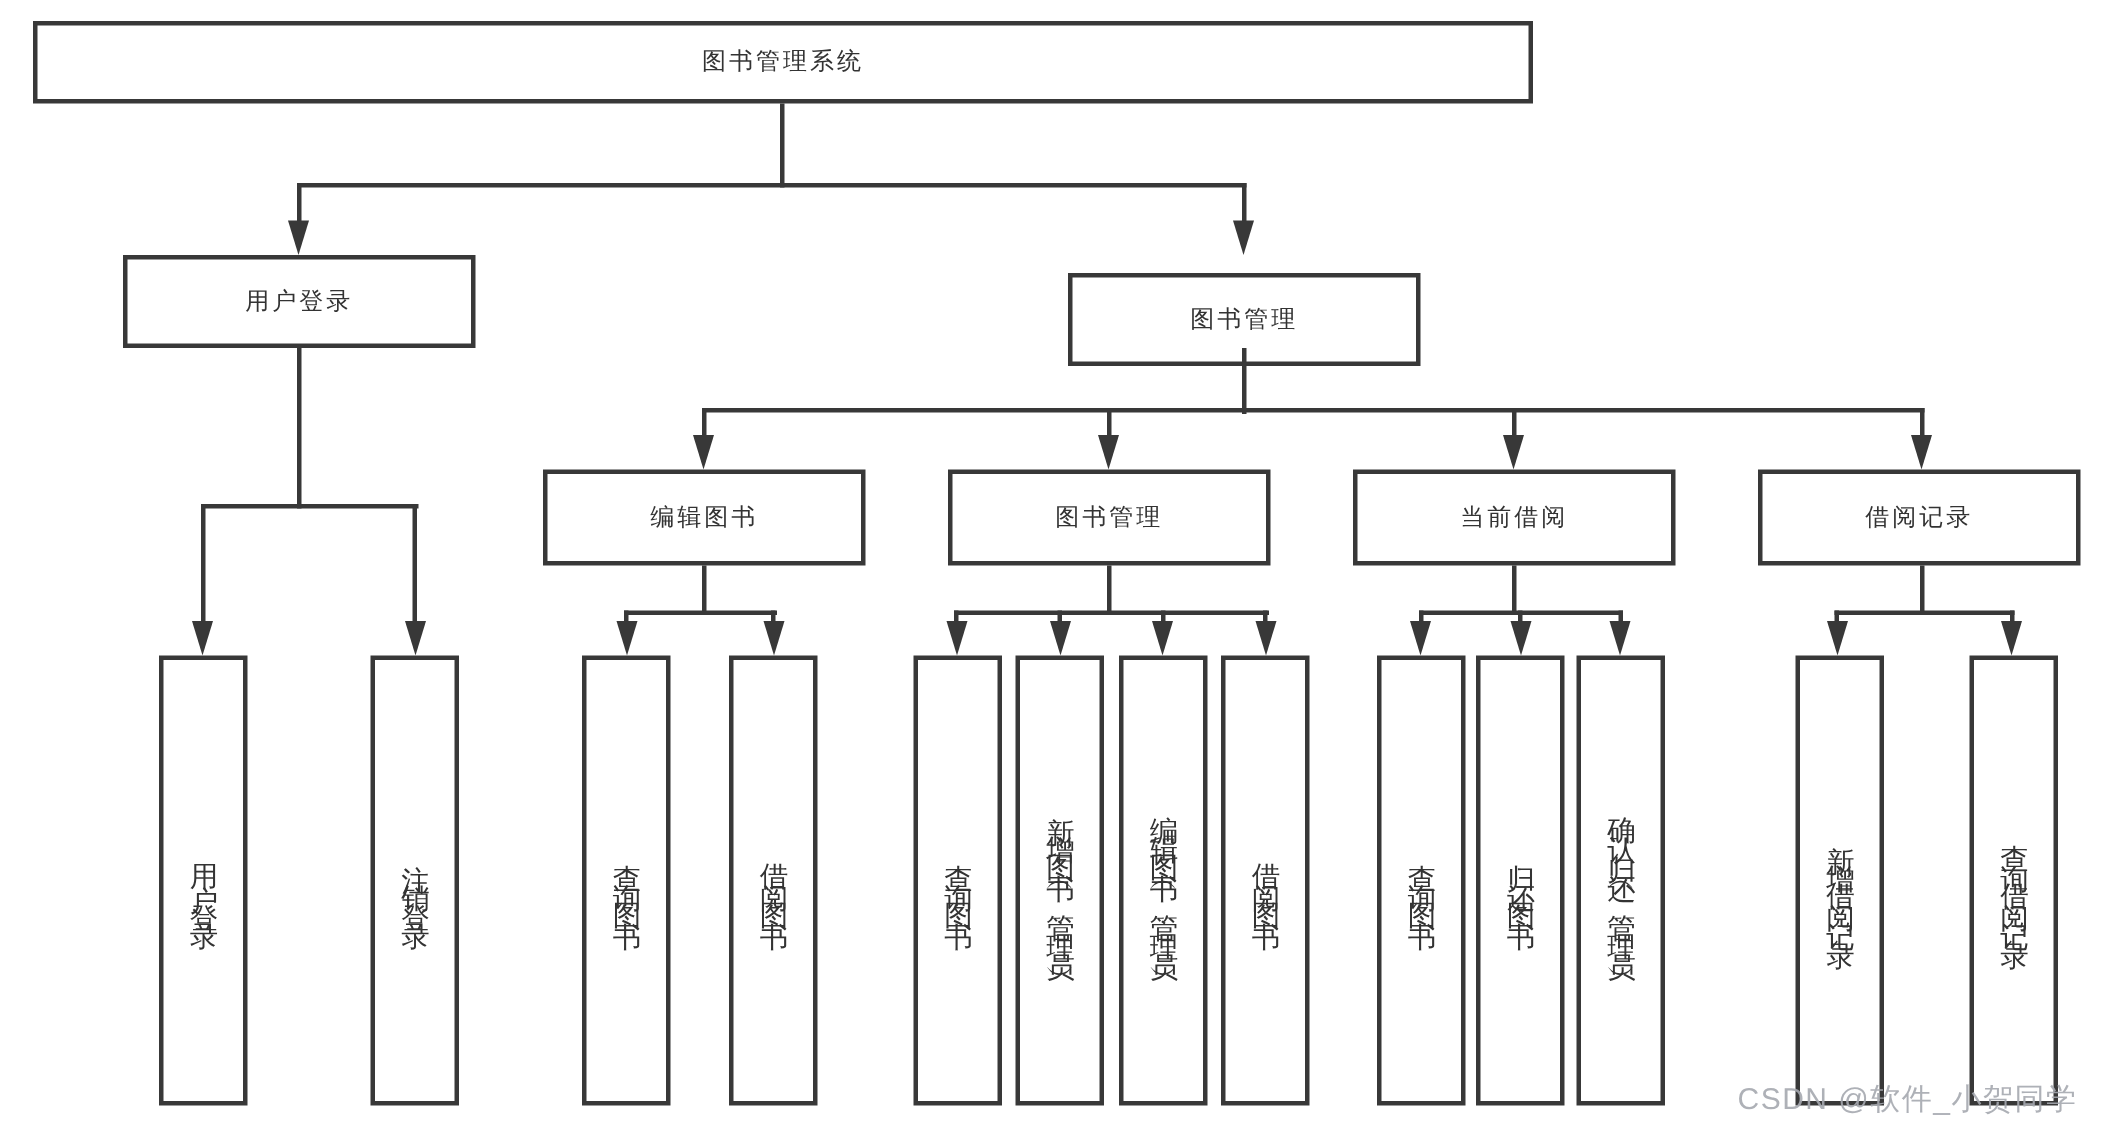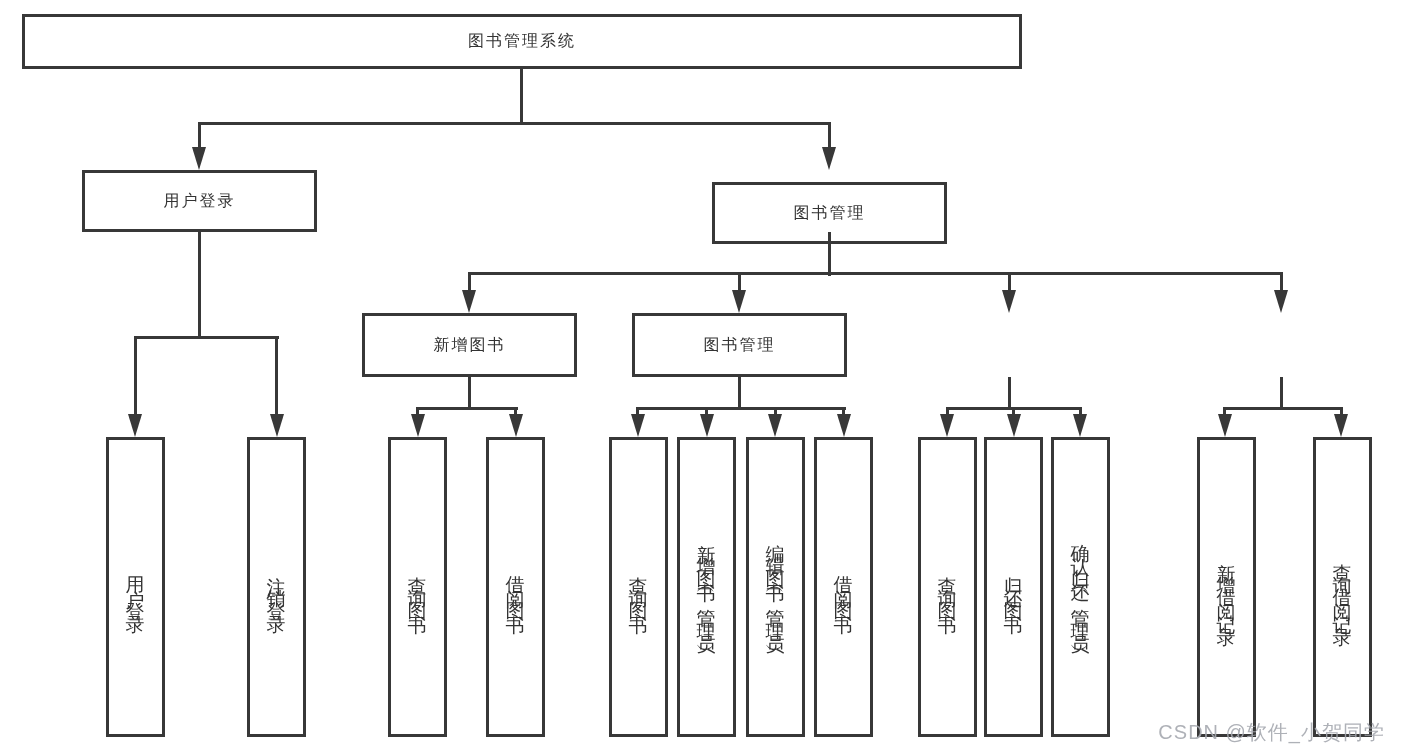--- a/index.html
+++ b/index.html
@@ -26,24 +26,30 @@
   </div>
 
   <div class="box" style="left:82px;top:170px;width:235px;height:62px">
     <span class="lbl">用户登录</span>
   </div>
   <div class="box" style="left:712px;top:182px;width:235px;height:62px">
     <span class="lbl">图书管理</span>
   </div>
 
   <div class="box" style="left:362px;top:313px;width:215px;height:64px">
-    <span class="lbl">新增图书</span>
+    <span class="lbl">编辑图书</span>
   </div>
   <div class="box" style="left:632px;top:313px;width:215px;height:64px">
     <span class="lbl">图书管理</span>
+  </div>
+  <div class="box" style="left:902px;top:313px;width:215px;height:64px">
+    <span class="lbl">当前借阅</span>
+  </div>
+  <div class="box" style="left:1172px;top:313px;width:215px;height:64px">
+    <span class="lbl">借阅记录</span>
   </div>
 
   <div class="box vbox" style="left:106px;top:437px;width:59px;height:300px">
     <span class="lbl">用户登录</span>
     </div>
   <div class="box vbox" style="left:247px;top:437px;width:59px;height:300px">
     <span class="lbl">注销登录</span>
     </div>
   <div class="box vbox" style="left:388px;top:437px;width:59px;height:300px">
     <span class="lbl">查询图书</span>

